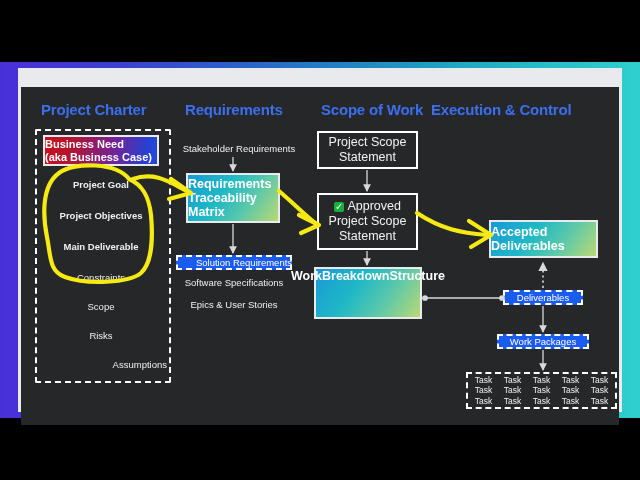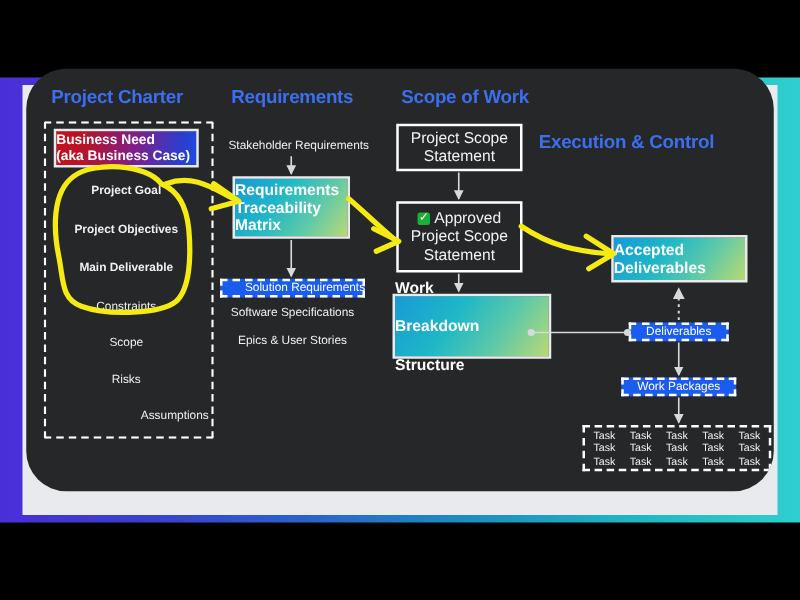--- a/index.html
+++ b/index.html
@@ -6,22 +6,22 @@
   body{width:640px;height:480px;overflow:hidden;
        font-family:"Liberation Sans","DejaVu Sans",sans-serif;}
 
   #stage{position:relative;width:640px;height:480px;background:#000;}
 
   
   #frame{position:absolute;left:0;top:62px;width:640px;height:356px;
          background:linear-gradient(90deg,#4a2fd8 0%,#3a3fd0 18%,#2a63c8 38%,#1f8fc0 60%,#22b6c4 80%,#2fcfd0 100%);}
   #inner-border{position:absolute;left:18px;top:68px;width:604px;height:344px;
          background:#e9eaee;}
-  #canvas{position:absolute;left:21px;top:55px;width:598px;height:338px;
-         background:#262729;overflow:hidden;border-radius:32px;}
+  #canvas{position:absolute;left:21px;top:87px;width:598px;height:338px;
+         background:#262729;overflow:hidden;}
 
   
   .col-head{position:absolute;color:#3b6ff0;font-weight:bold;font-size:15px;
             letter-spacing:-.2px;white-space:nowrap;}
 
   
   .dash-box{position:absolute;border:2px dashed #ffffff;border-radius:2px;}
 
   
   .gbox{position:absolute;border:2px solid #e9eaee;box-sizing:border-box;
@@ -57,21 +57,21 @@
 <div id="stage">
 
   <div id="frame"></div>
   <div id="inner-border"></div>
 
   <div id="canvas">
 
     <div class="col-head" style="left:20px;top:14px;">Project Charter</div>
     <div class="col-head" style="left:164px;top:14px;">Requirements</div>
     <div class="col-head" style="left:300px;top:14px;">Scope of Work</div>
-    <div class="col-head" style="left:410px;top:14px;margin-top:36px;">Execution &amp; Control</div>
+    <div class="col-head" style="left:410px;top:14px;">Execution &amp; Control</div>
 
     <div class="dash-box" style="left:14px;top:42px;width:132px;height:250px;"></div>
 
     <div class="gbox need" style="left:22px;top:48px;width:116px;height:31px;flex-direction:column;">
       <span>Business Need</span>
       <span>(aka Business Case)</span>
     </div>
 
     <div class="plain bold" style="left:14px;top:92px;width:132px;">Project Goal</div>
     <div class="plain bold" style="left:14px;top:123px;width:132px;">Project Objectives</div>
@@ -100,21 +100,21 @@
 
     <div class="wbox" style="left:296px;top:106px;width:101px;height:57px;flex-direction:column;">
       <span style="display:flex;align-items:center;">
         <span class="chk">✓</span>
         <span>Approved</span>
       </span>
       <span>Project Scope</span>
       <span>Statement</span>
     </div>
 
-    <div class="gbox teal" style="left:293px;top:180px;width:127px;height:52px;flex-direction:column;font-size:12.5px;gap:17px;">
+    <div class="gbox teal" style="left:293px;top:180px;width:108px;height:52px;font-size:12.5px;">
       <span>Work</span>
       <span>Breakdown</span>
       <span>Structure</span>
     </div>
 
     <div class="gbox teal" style="left:468px;top:133px;width:109px;height:38px;flex-direction:column;font-size:12.5px;">
       <span>Accepted</span>
       <span>Deliverables</span>
     </div>
 

